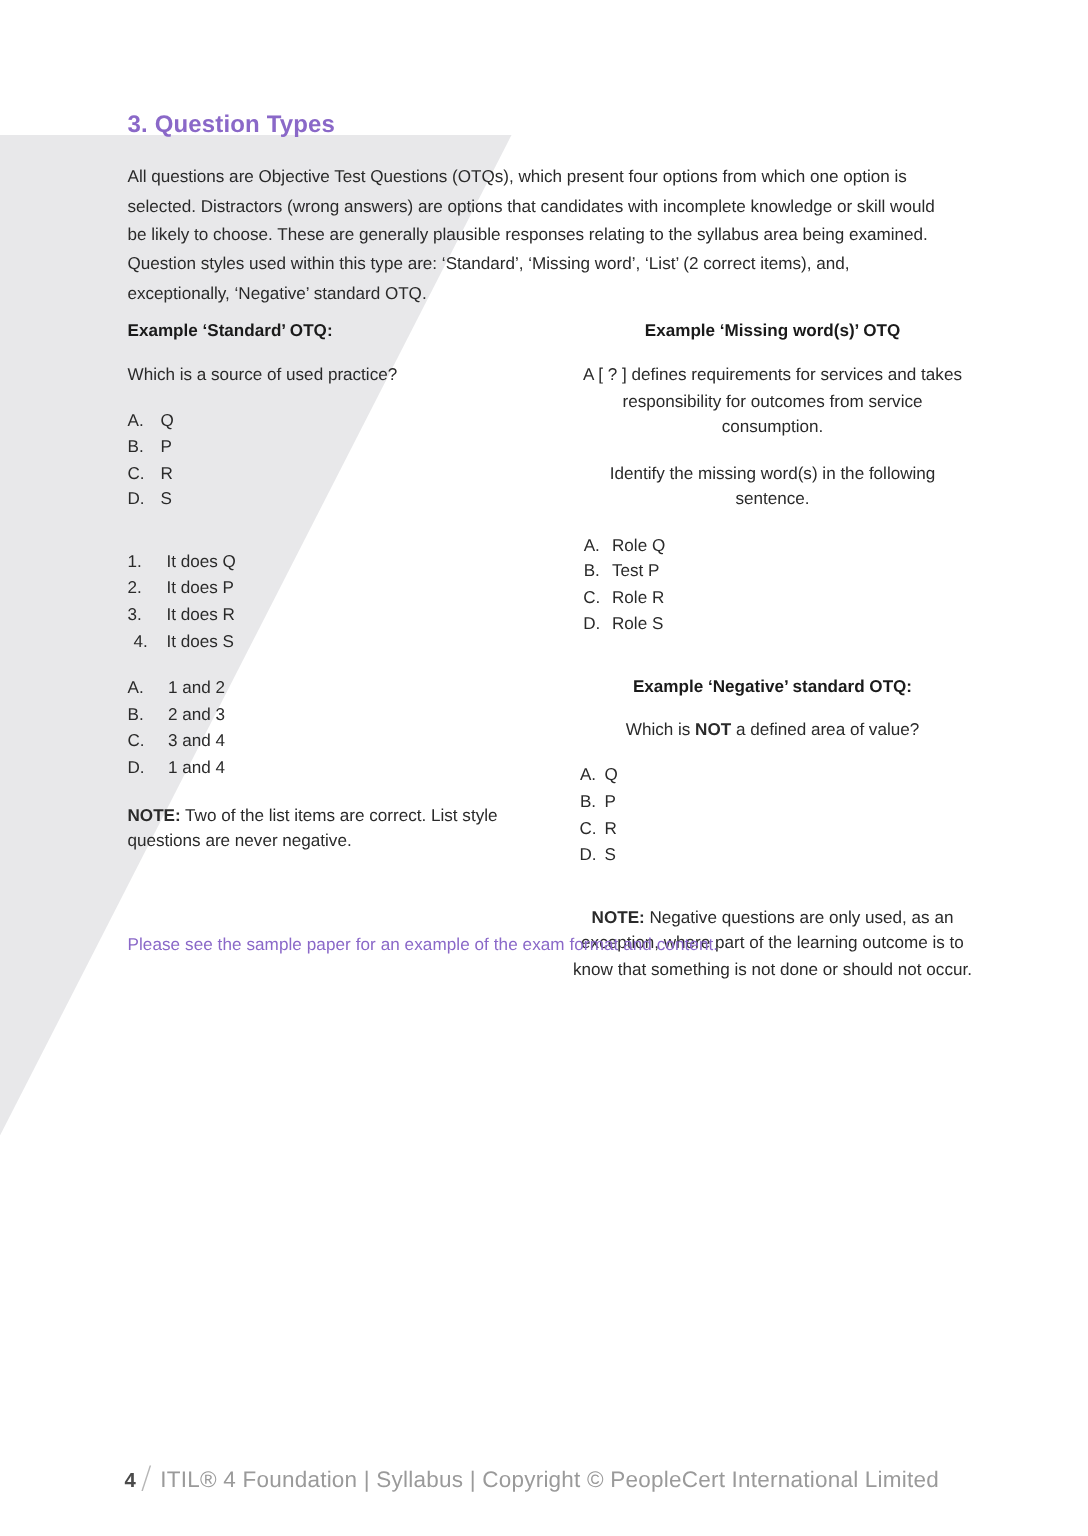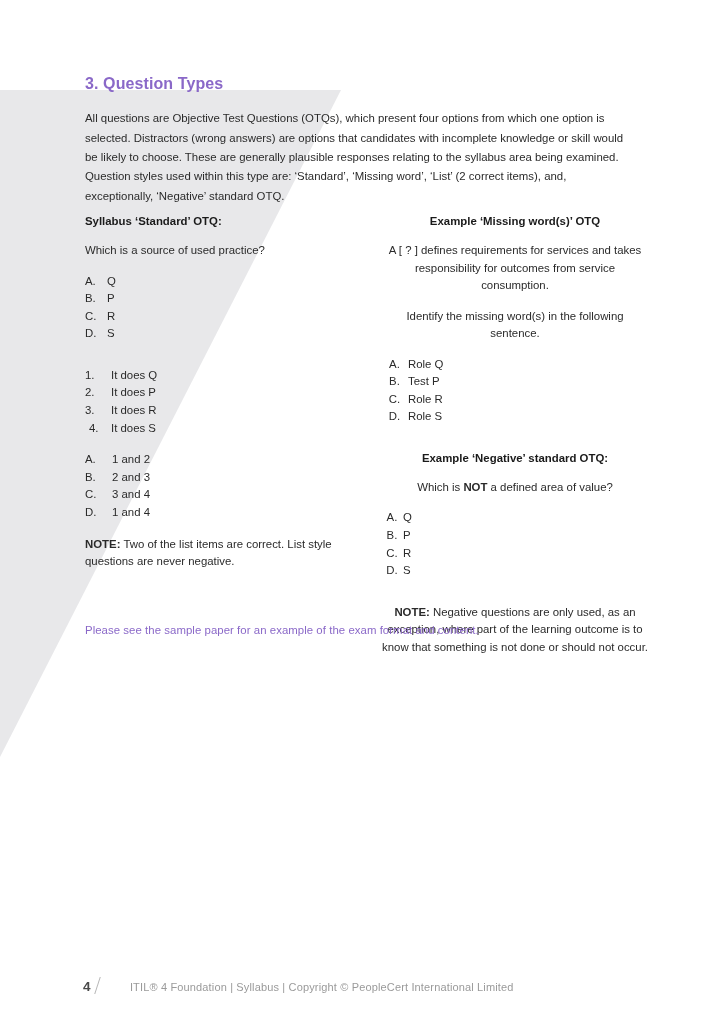--- a/index.html
+++ b/index.html
@@ -125,24 +125,23 @@
     display: inline-block;
     width: 1.4px;
     height: 17px;
     background: #b6b6b6;
     transform: skewX(-18deg);
     margin-right: 9px;
     position: relative;
     top: 3px;
   }
   .footer .ftxt {
-    font-size: 11px;
+    font-size: 15px;
     color: #9a9a9a;
     letter-spacing: 0.15px;
-    margin-left: 23px;
   }
   b, strong { font-weight: bold; }
 </style>
 </head>
 <body>
 
 <div class="page">
 
   <svg class="bg-shape" viewBox="0 0 725 1024" xmlns="http://www.w3.org/2000/svg">
     <polygon points="68,90 341,90 0,757 0,90" fill="#e8e8ea"></polygon>
@@ -150,21 +149,21 @@
 
   <div class="content">
 
     <h1 class="page-title">3. Question Types</h1>
 
     <p class="intro">All questions are Objective Test Questions (OTQs), which present four options from which one option is selected. Distractors (wrong answers) are options that candidates with incomplete knowledge or skill would be likely to choose. These are generally plausible responses relating to the syllabus area being examined. Question styles used within this type are: ‘Standard’, ‘Missing word’, ‘List’ (2 correct items), and, exceptionally, ‘Negative’ standard OTQ.</p>
 
     <div class="col col-left">
 
       <div>
-        <div class="ex-head">Syllabus ‘Standard’ OTQ:</div>
+        <div class="ex-head">Example ‘Standard’ OTQ:</div>
         <p class="stem">Which is a source of used practice?</p>
         <ul class="opts">
           <li>
             <span class="marker">A.</span>
             <span>Q</span>
           </li>
           <li>
             <span class="marker">B.</span>
             <span>P</span>
           </li>

